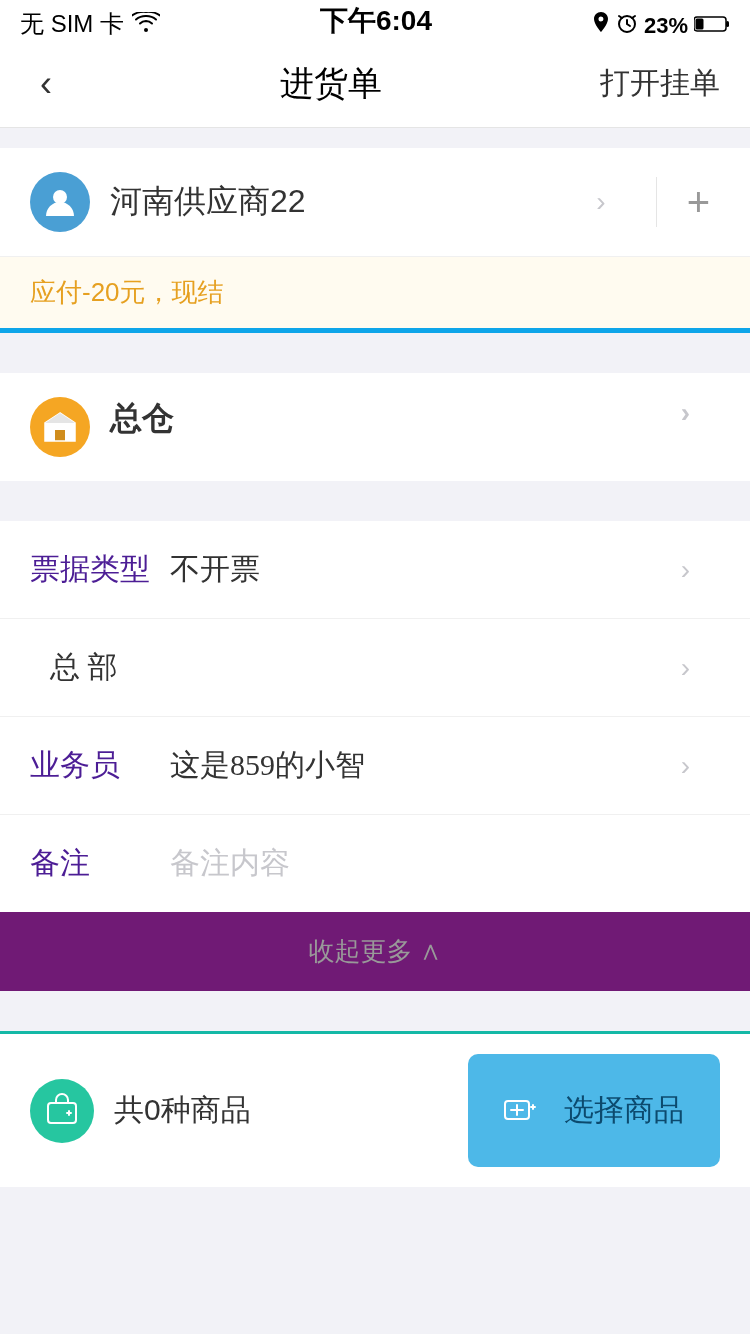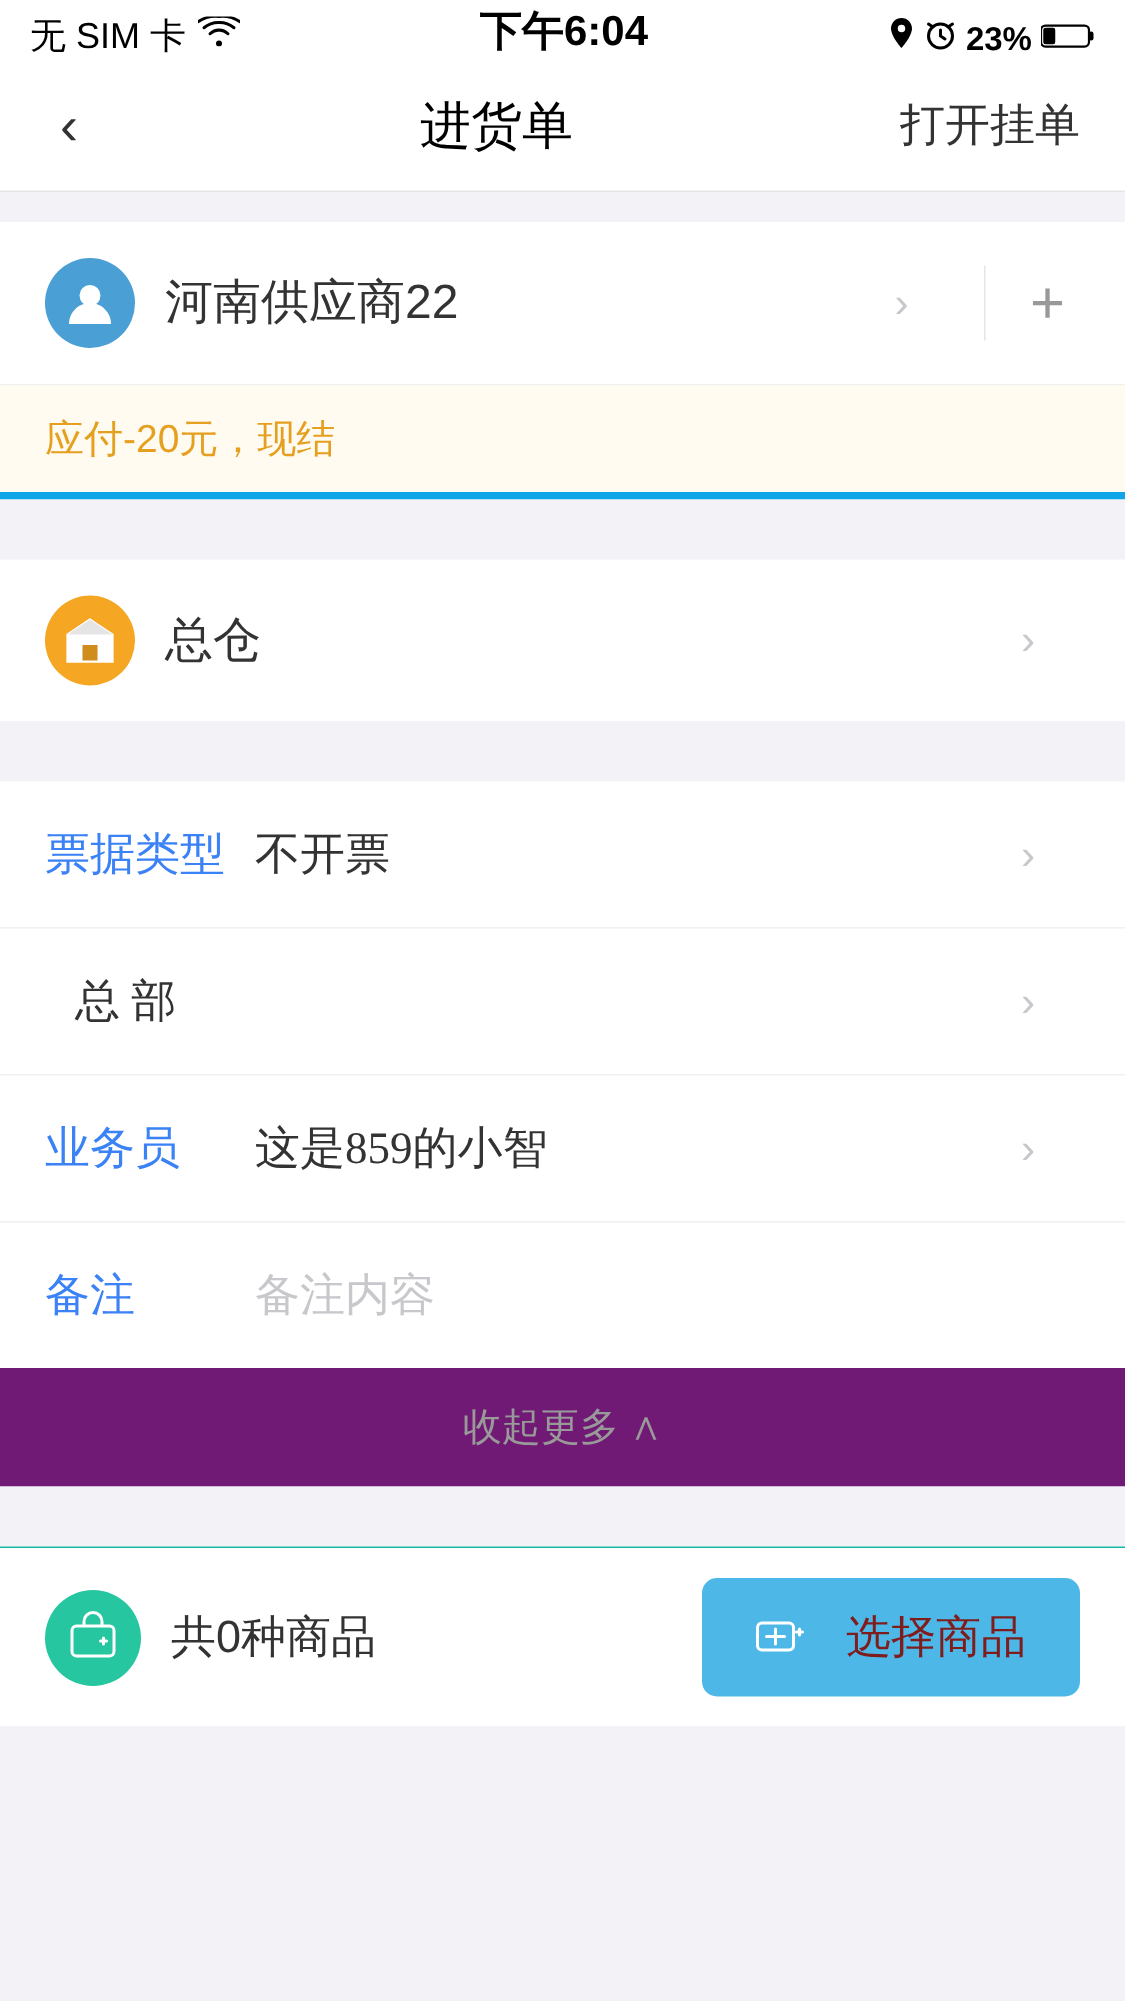--- a/index.html
+++ b/index.html
@@ -118,23 +118,23 @@
       padding: 18px 30px;
       font-size: 26px;
       color: #e6a020;
       border-bottom: 5px solid #0ea5e9;
     }
 
     
     .warehouse-row {
       background: #fff;
       display: flex;
-      align-items: center;
       padding: 24px 30px;
       margin-top: 20px;
+      font-weight: bold;
     }
     .warehouse-icon-wrap {
       width: 60px;
       height: 60px;
       border-radius: 50%;
       background: #f5a623;
       display: flex;
       align-items: center;
       justify-content: center;
       margin-right: 20px;
@@ -156,21 +156,21 @@
       align-items: center;
       padding: 28px 30px;
       border-bottom: 1px solid #f0f0f0;
       min-height: 90px;
     }
     .form-row:last-child {
       border-bottom: none;
     }
     .form-label {
       font-size: 30px;
-      color: #3b82f6;
+      color: #4c1d95;
       width: 120px;
       flex-shrink: 0;
     }
     .form-value {
       flex: 1;
       font-size: 30px;
       color: #333;
       padding-left: 20px;
       font-family: Liberation Serif, serif;
     }
@@ -191,21 +191,21 @@
       margin-top: 0;
     }
 
     
     .product-bar {
       background: #fff;
       display: flex;
       align-items: center;
       padding: 20px 30px;
       margin-top: 20px;
-      border-top: 1px solid #14b8a6;
+      border-top: 3px solid #14b8a6;
     }
     .product-icon-wrap {
       width: 64px;
       height: 64px;
       border-radius: 50%;
       background: #26c6a0;
       display: flex;
       align-items: center;
       justify-content: center;
       margin-right: 20px;
@@ -213,23 +213,23 @@
     }
     .product-count {
       flex: 1;
       font-size: 30px;
       color: #333;
     }
     .select-btn {
       background: #4db8e8;
       border: none;
       border-radius: 10px;
-      color: #7f1d1d;
-      font-size: 30px;
-      padding: 19px 36px;
+      color: #0c4a6e;
+      font-size: 30px;
+      padding: 36px 36px;
       display: flex;
       align-items: center;
       gap: 28px;
       cursor: pointer;
     }
 
     
     .page-bg {
       background: #f2f2f7;
       flex: 1;

